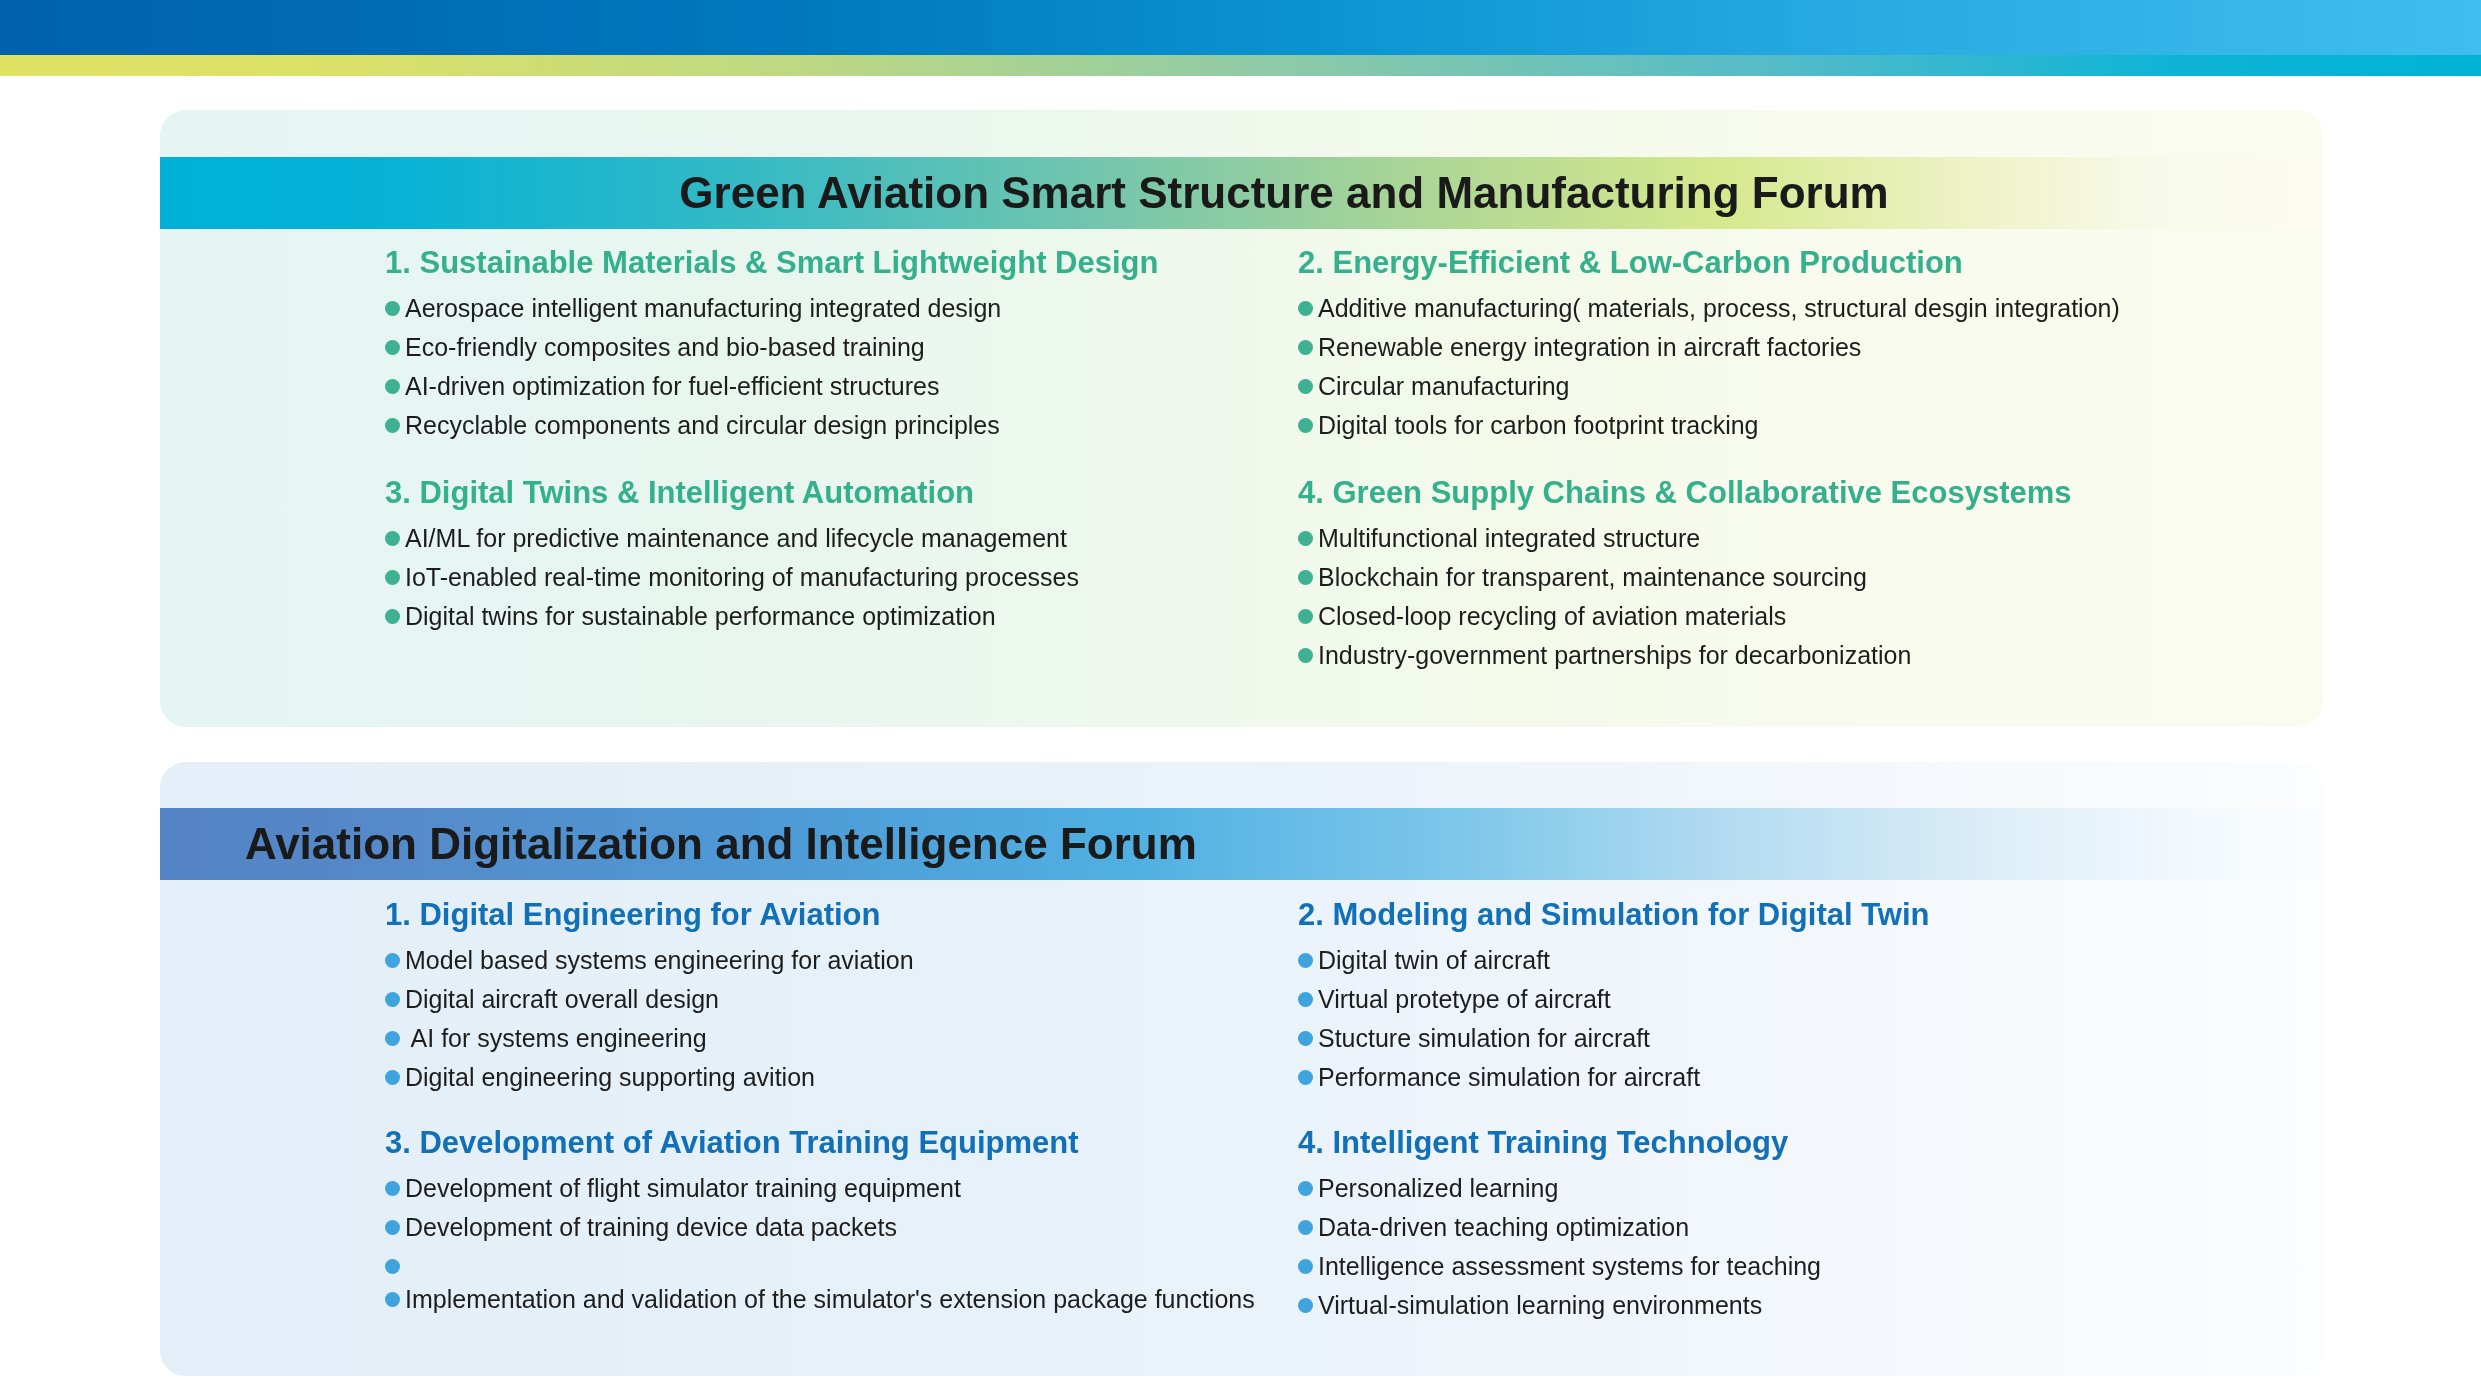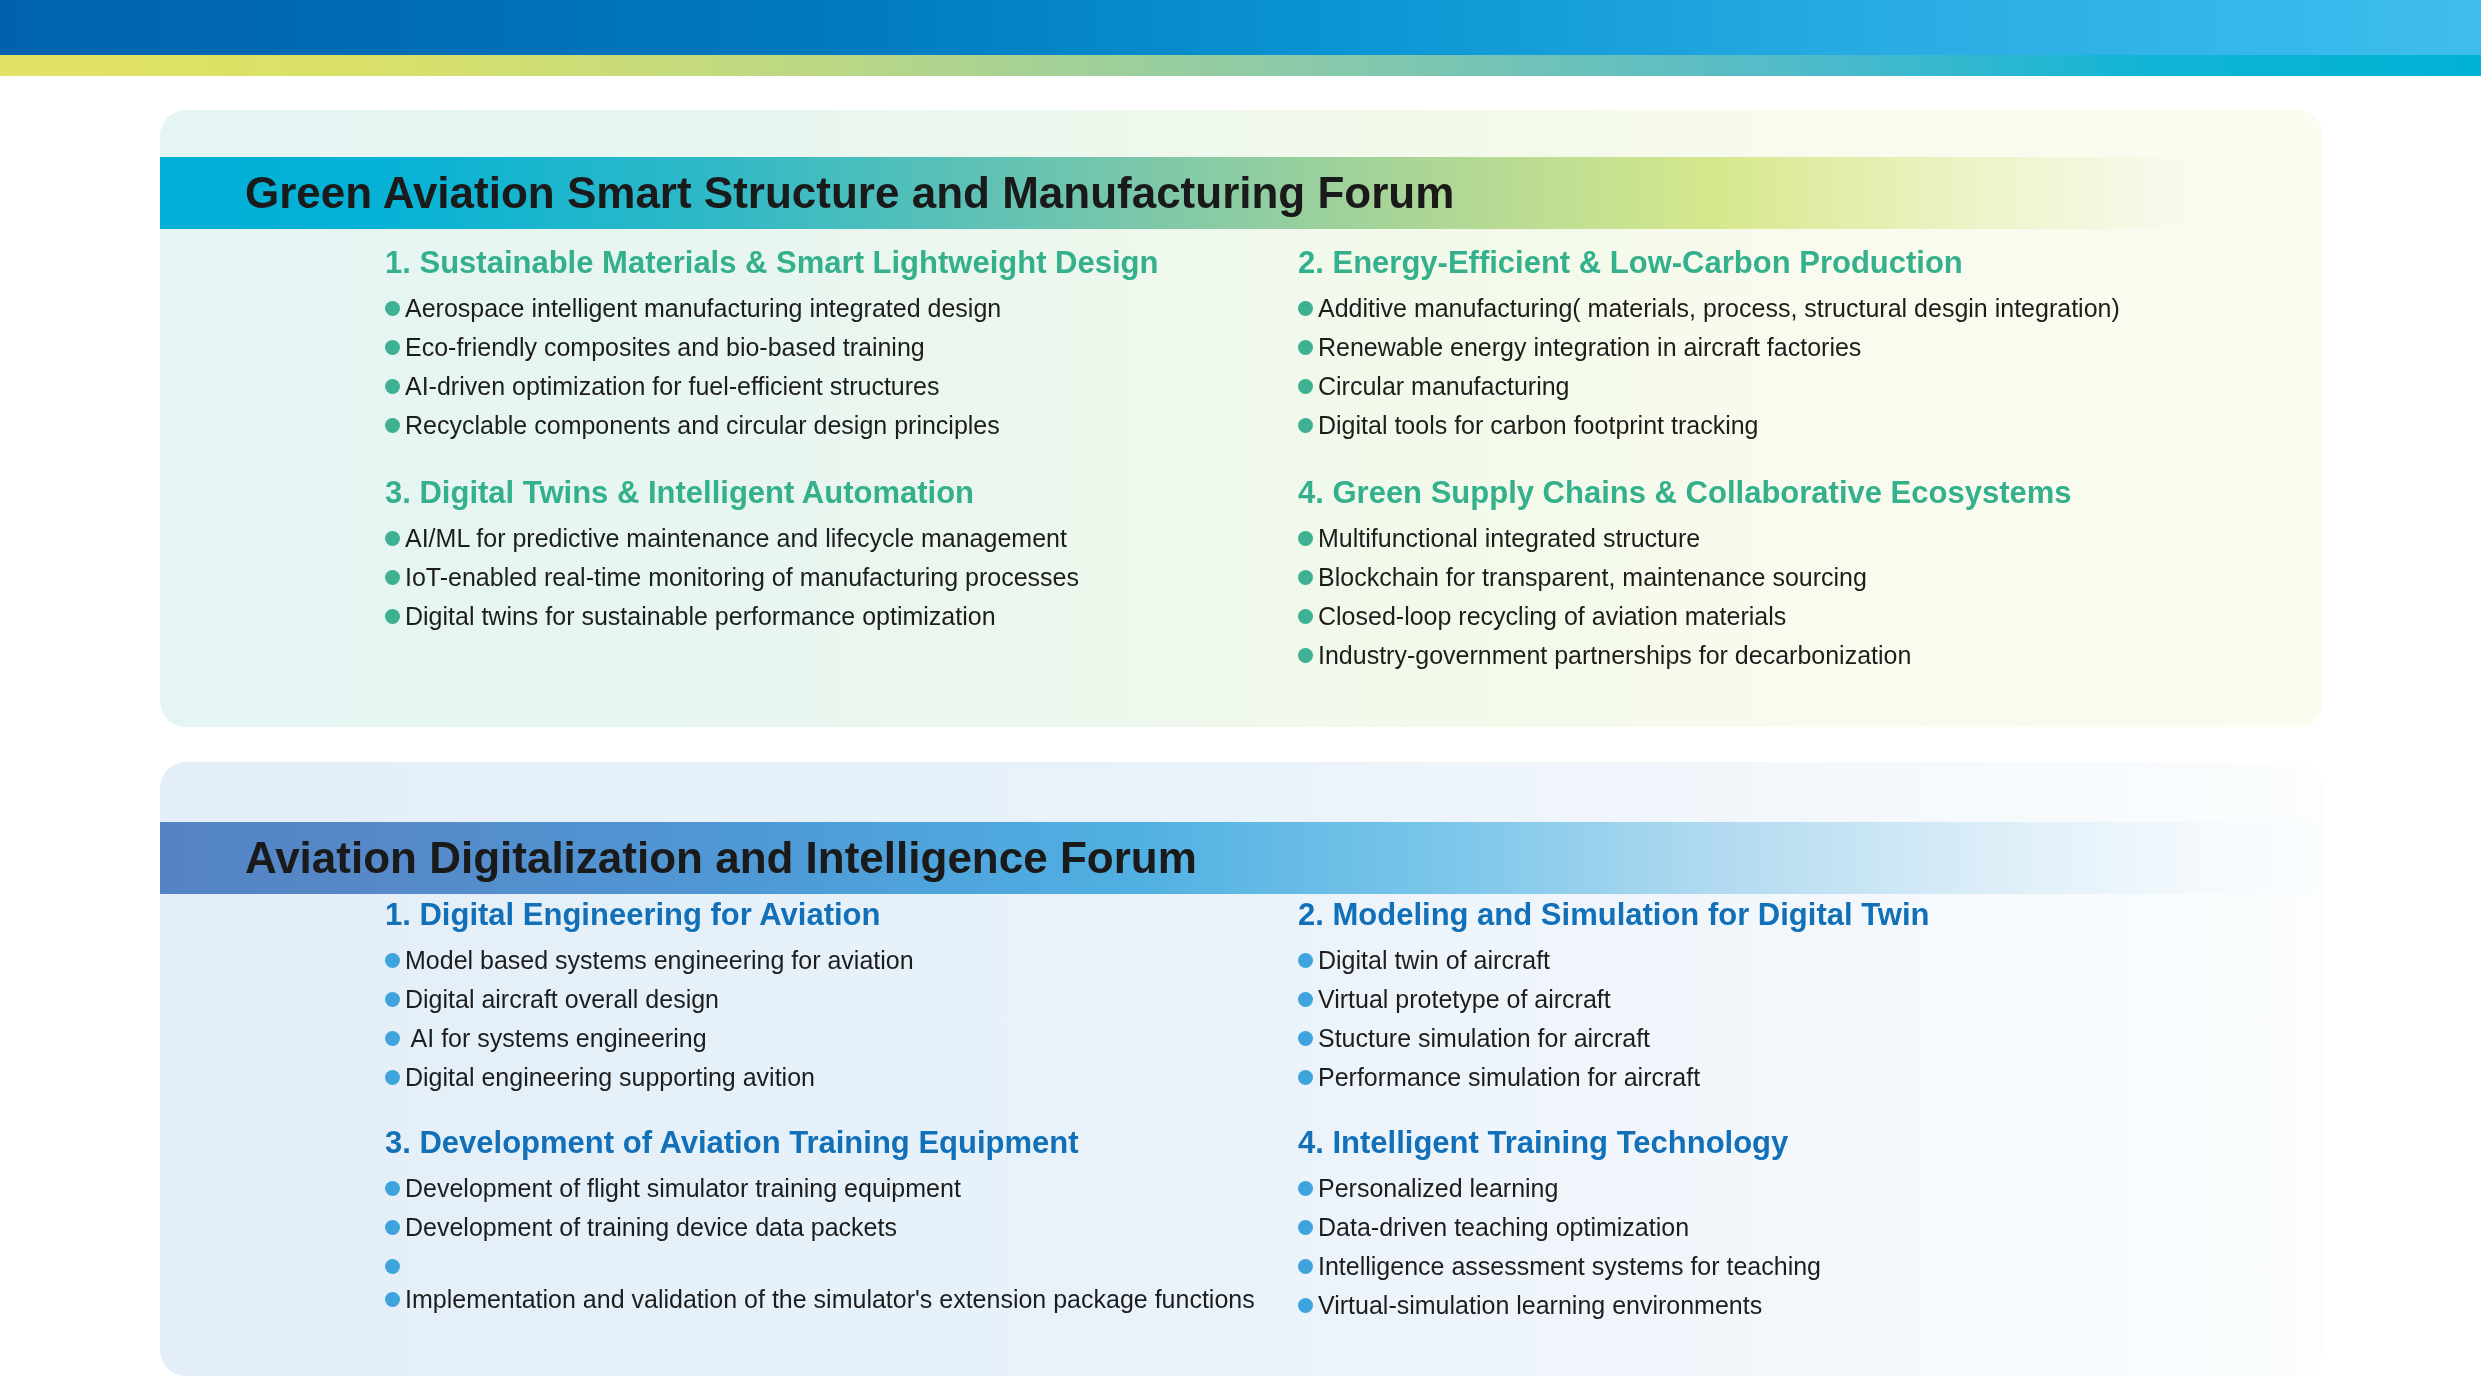--- a/index.html
+++ b/index.html
@@ -62,23 +62,24 @@
     position: absolute;
     left: 0;
     width: 100%;
     height: 72px;
     display: flex;
     align-items: center;
   }
   #card-green .card-title-bar {
     top: 47px;
     background: linear-gradient(to right, #00b0d7 0%, #05b2d6 10%, #31b9c6 26%, #76c6ac 44%, #abd596 58%, #d6e88d 72%, #eef3c8 84%, #f8faec 93%, #fbfcef 100%);
+    justify-content: center;
   }
   #card-blue .card-title-bar {
-    top: 60px;
+    top: 46px;
     background: linear-gradient(to right, #5383c4 0%, #5689c9 10%, #4e9ad6 28%, #50b0e2 45%, #7dc7ea 60%, #b5dcf1 73%, #ddeef8 85%, #f3f9fd 94%, #fbfdfe 100%);
   }
   .card-title-text {
     font-size: 44px;
     font-weight: bold;
     color: #1a1a1a;
     padding-left: 85px;
     letter-spacing: 0px;
     white-space: nowrap;
   }

